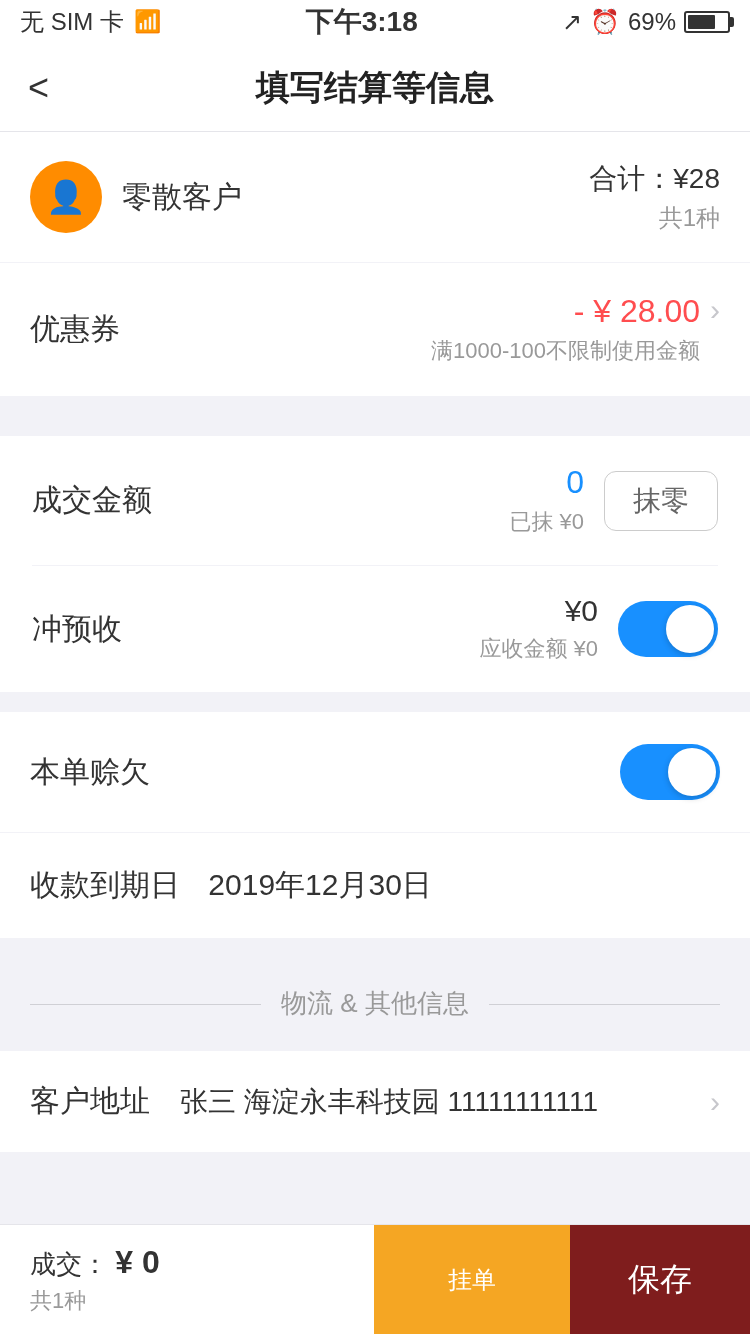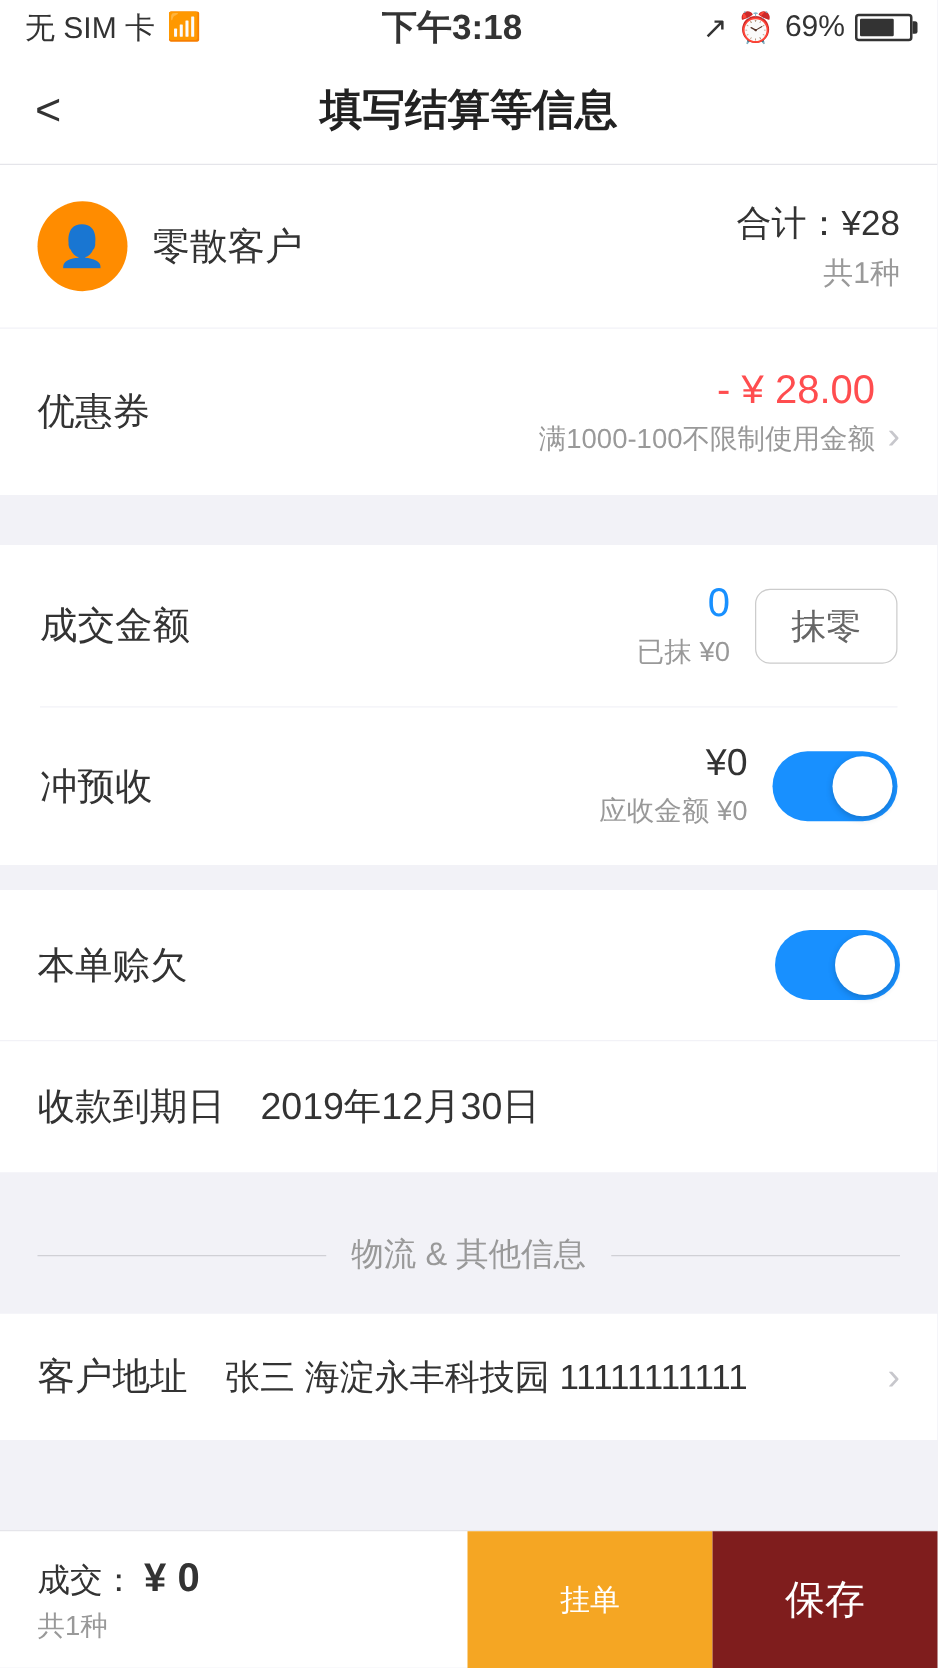--- a/index.html
+++ b/index.html
@@ -114,21 +114,21 @@
       align-items: center;
       justify-content: space-between;
       border-top: 1px solid #f2f2f7;
     }
     .coupon-label {
       font-size: 30px;
       color: #333;
     }
     .coupon-right {
       display: flex;
-      align-items: flex-end;
+      align-items: flex-start;
       gap: 10px;
       margin-left: 41px;
     }
     .coupon-right-content {
       text-align: right;
     }
     .coupon-discount {
       font-size: 32px;
       color: #ff4d4f;
       font-weight: 500;

